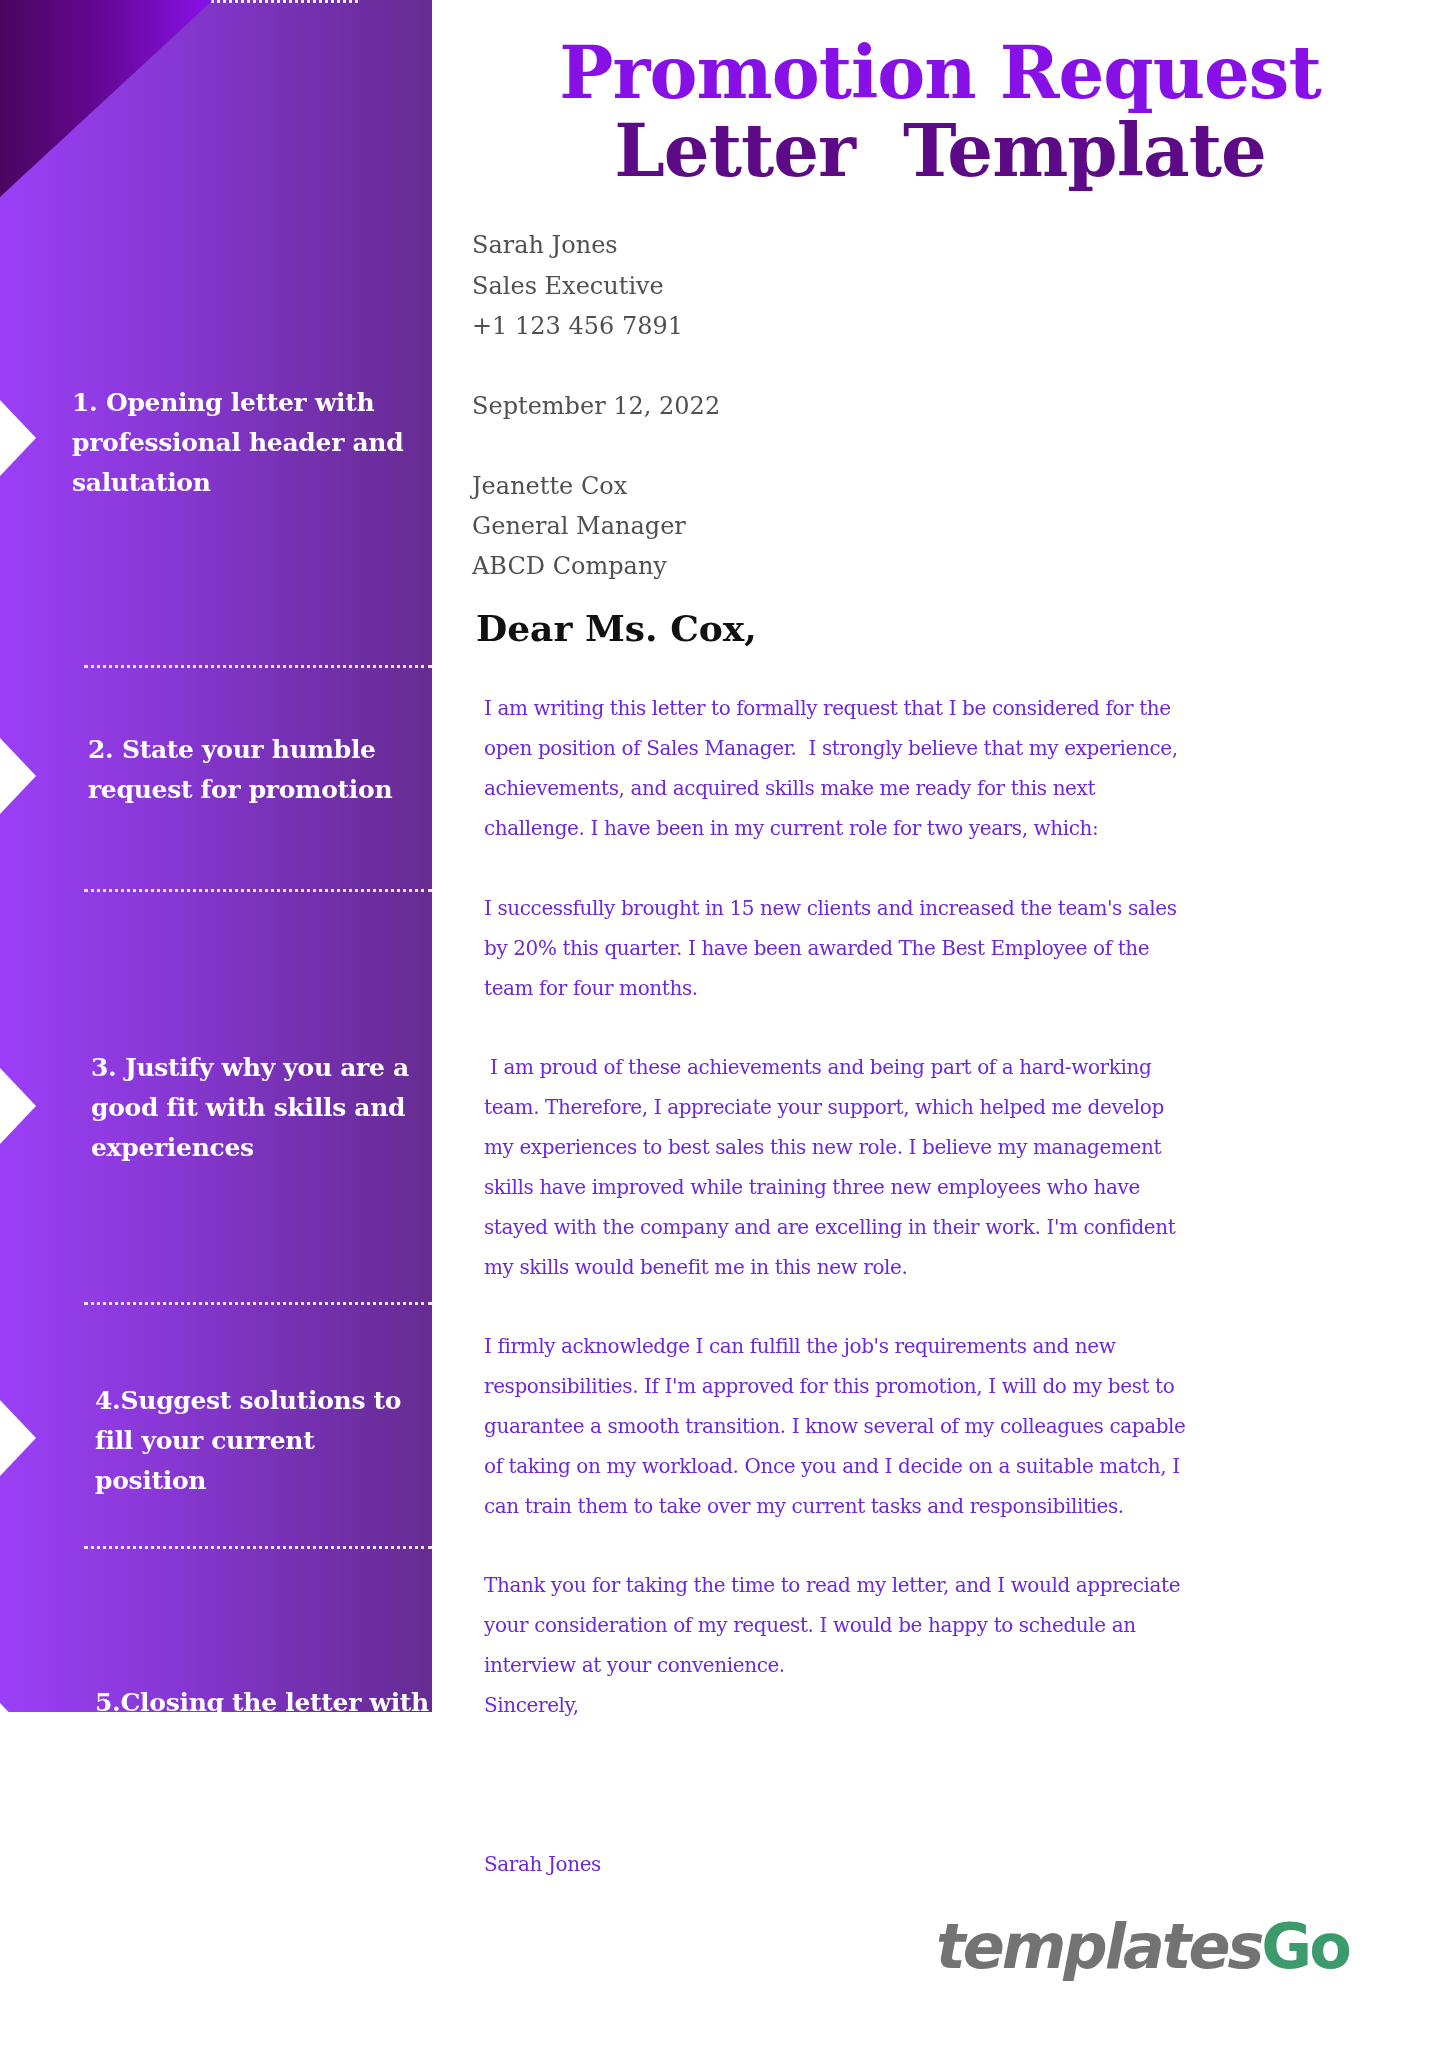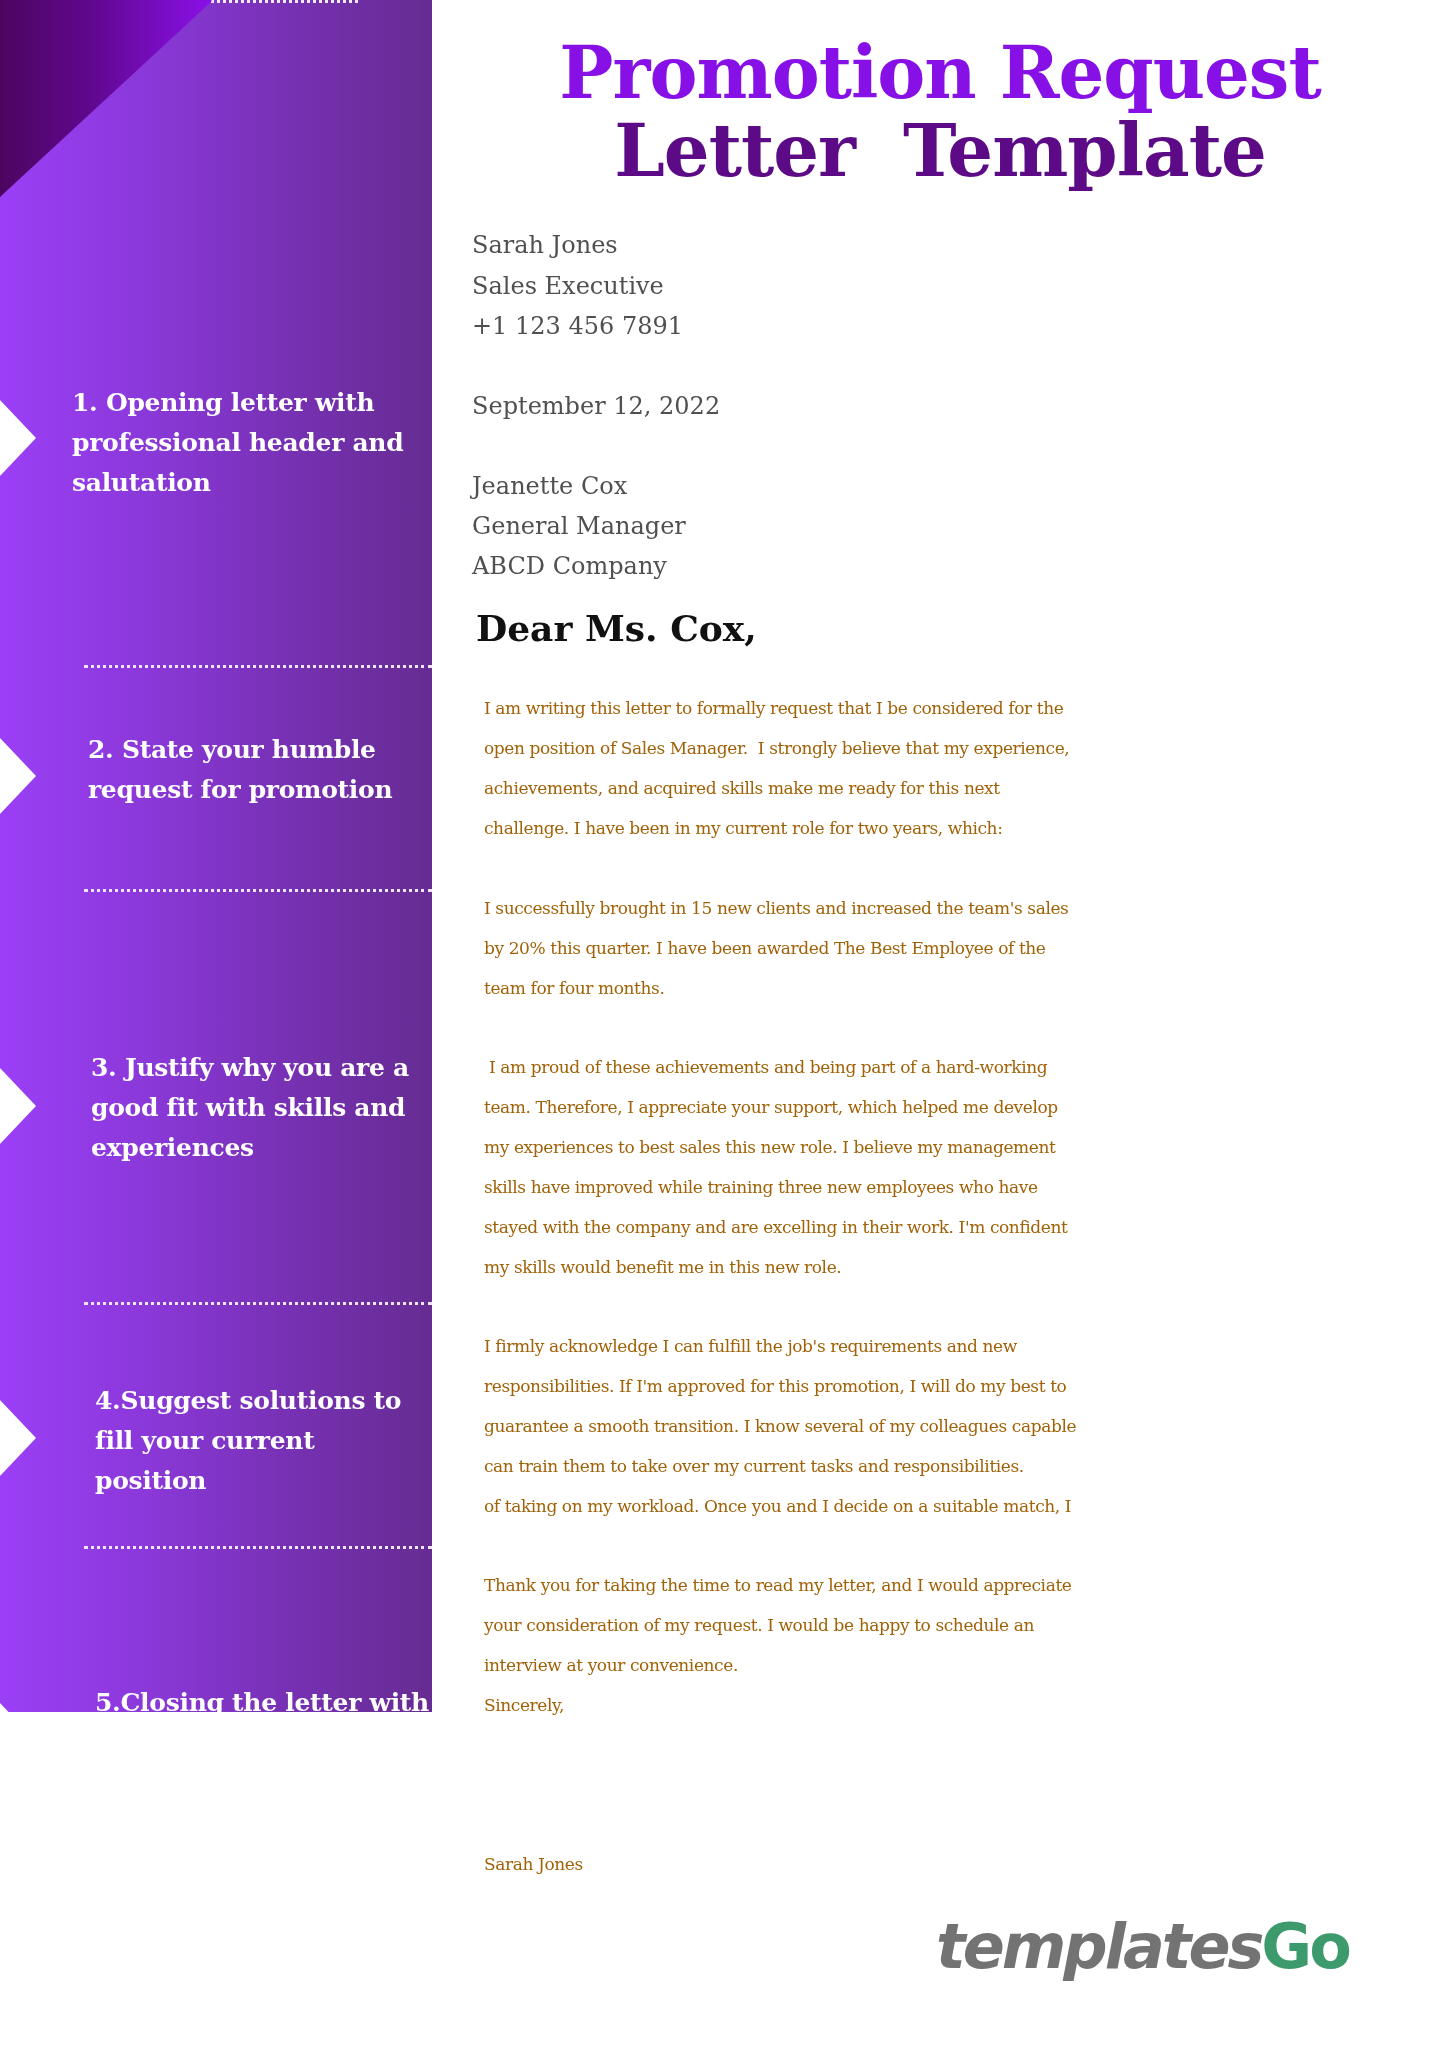--- a/index.html
+++ b/index.html
@@ -40,22 +40,22 @@
     position: absolute; left: 0; width: 1016px; top: 34px; text-align: center;
     font-weight: bold; font-size: 72px; line-height: 78px; letter-spacing: -1px;
   }
   .title span { display: block; }
   .t1 { color: #8610e6; }
   .t2 { color: #5c0a86; }
 
   .line { position: absolute; left: 472px; font-size: 24px; color: #505050; white-space: nowrap; }
   .dear { position: absolute; left: 476px; top: 607px; font-size: 36px; font-weight: bold; color: #111111; }
   .para {
-    position: absolute; left: 484px; width: 920px; font-size: 17px; line-height: 40px;
-    color: #a16207; letter-spacing: -0.4px;
+    position: absolute; left: 484px; width: 920px; font-size: 20px; line-height: 40px;
+    color: #6d28d9; letter-spacing: -0.4px;
   }
   .para span { display: block; white-space: nowrap; }
 
   .logo {
     position: absolute; left: 936px; top: 1910px;
     font-family: "DejaVu Sans", sans-serif; font-weight: bold; font-size: 62px; letter-spacing: -3px;
   }
   .logo .a { color: #737373; font-style: italic; }
   .logo .b { color: #3d9a6c; }
 </style>
@@ -150,22 +150,22 @@
   <span>my experiences to best sales this new role. I believe my management</span>
   <span>skills have improved while training three new employees who have</span>
   <span>stayed with the company and are excelling in their work. I'm confident</span>
   <span>my skills would benefit me in this new role.</span>
 </div>
 
 <div class="para" style="top:1326px;">
   <span>I firmly acknowledge I can fulfill the job's requirements and new</span>
   <span>responsibilities. If I'm approved for this promotion, I will do my best to</span>
   <span>guarantee a smooth transition. I know several of my colleagues capable</span>
+  <span>of taking on my workload. Once you and I decide on a suitable match, I</span>
   <span>can train them to take over my current tasks and responsibilities.</span>
-  <span>of taking on my workload. Once you and I decide on a suitable match, I</span>
 </div>
 
 <div class="para" style="top:1565px;">
   <span>Thank you for taking the time to read my letter, and I would appreciate</span>
   <span>your consideration of my request. I would be happy to schedule an</span>
   <span>interview at your convenience.</span>
   <span>Sincerely,</span>
 </div>
 
 <div class="para" style="top:1844px;">

